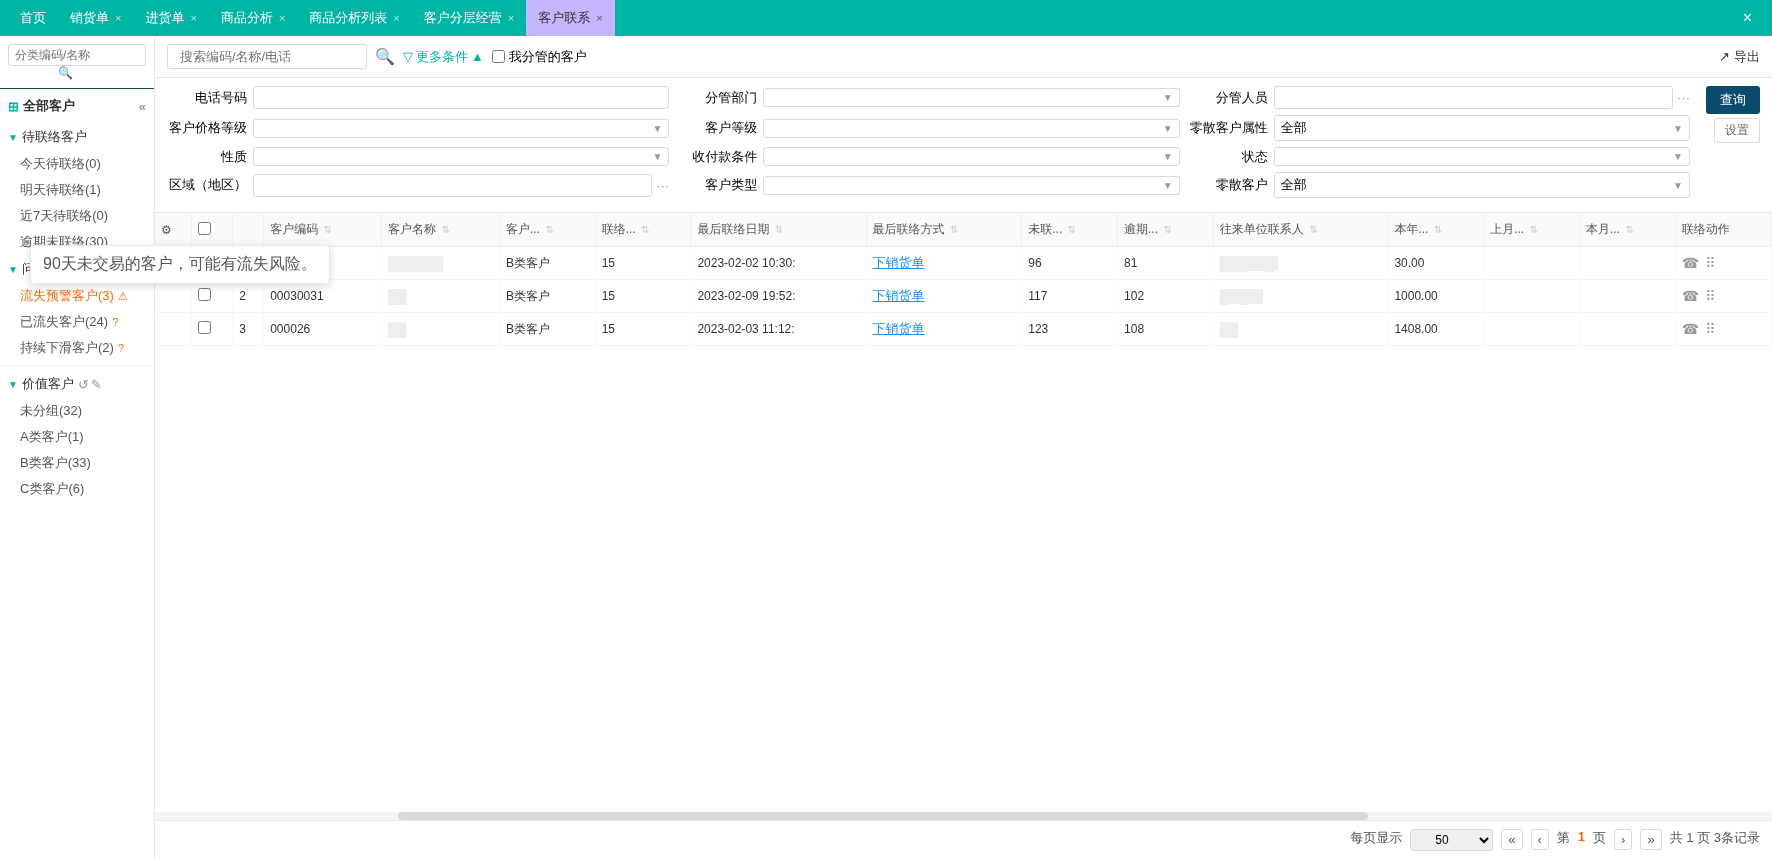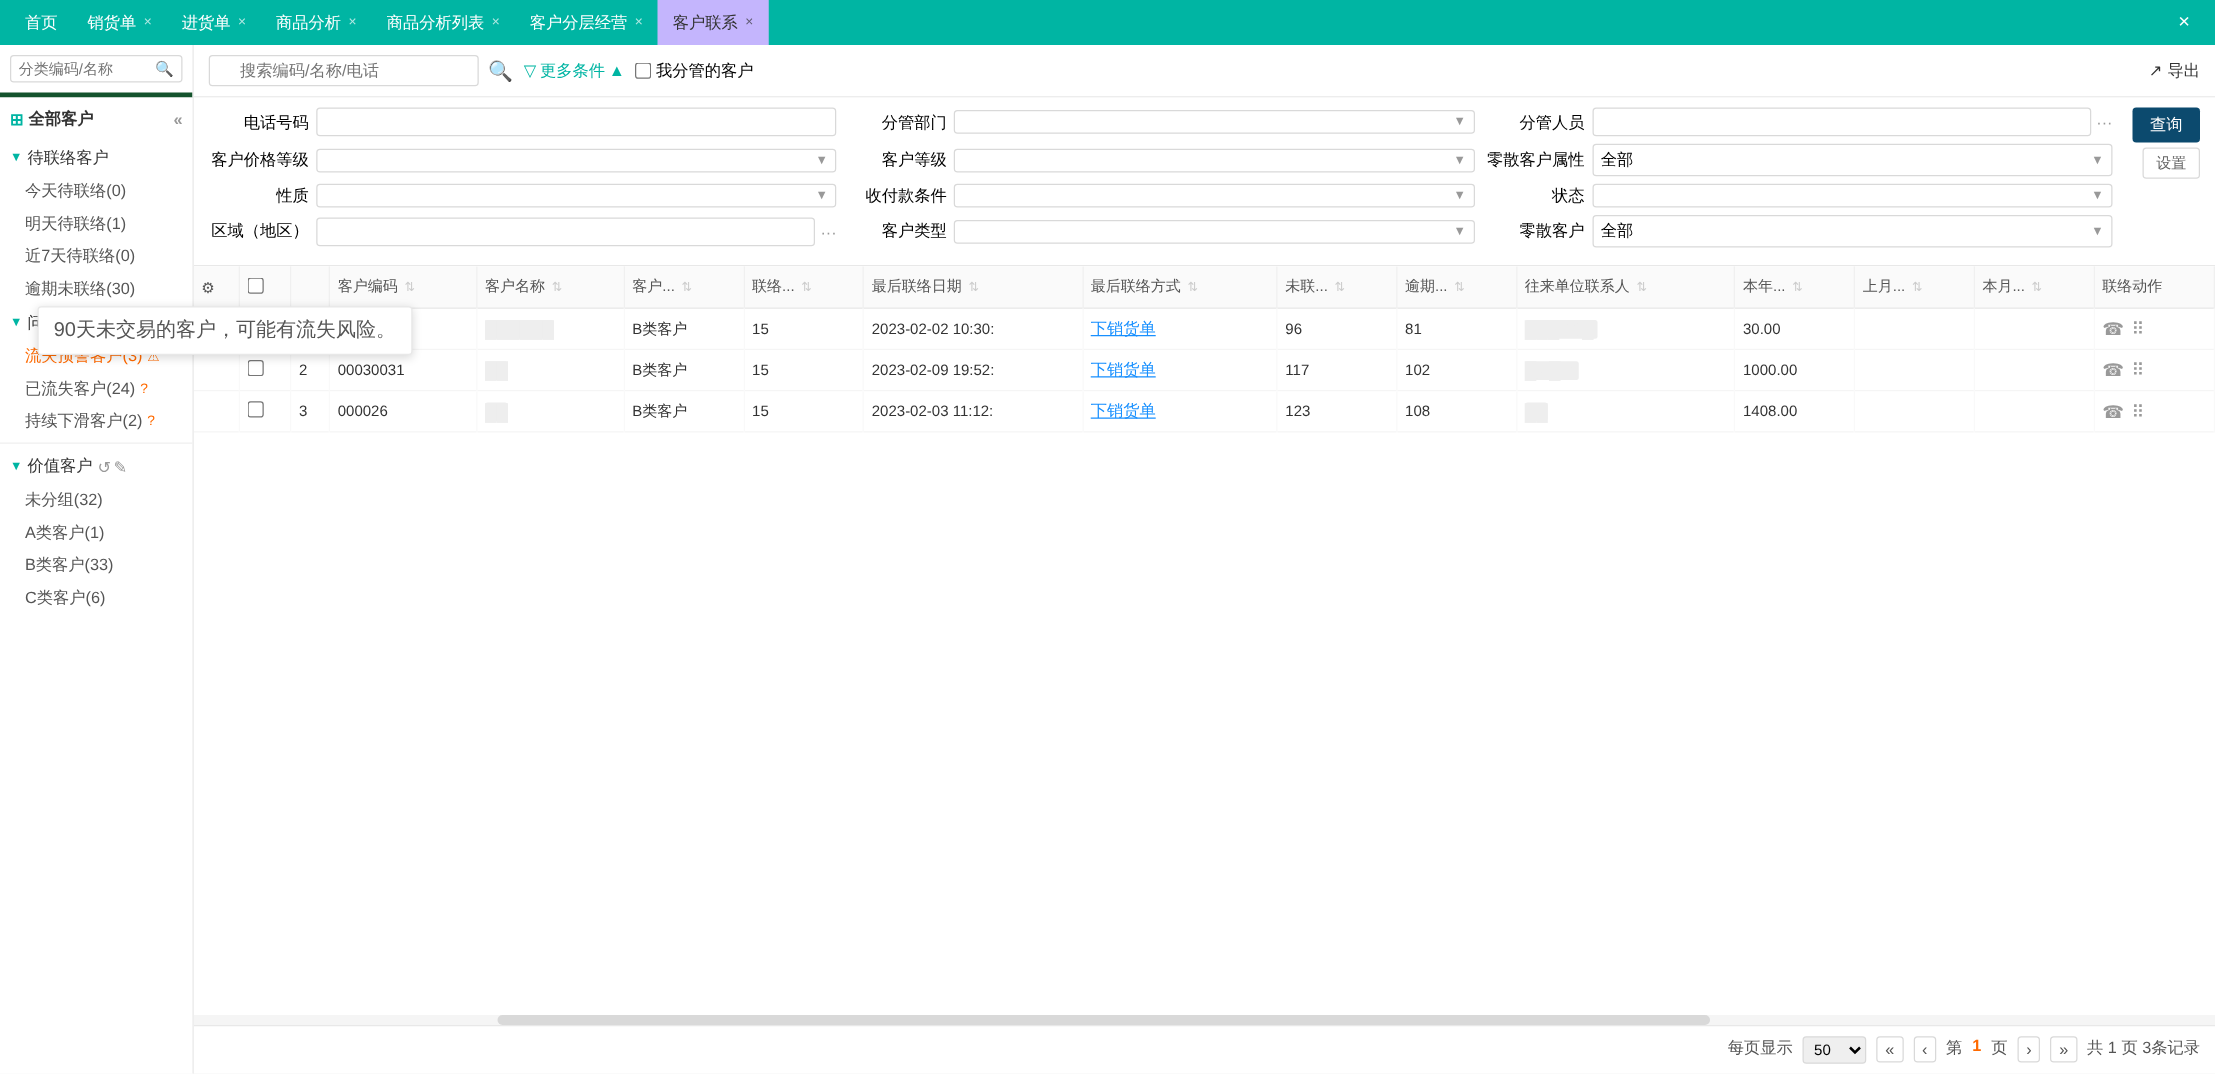--- a/index.html
+++ b/index.html
@@ -51,21 +51,22 @@
       width: 155px;
       background: #fff;
       border-right: 1px solid #e8e8e8;
       overflow-y: auto;
       flex-shrink: 0;
     }
     .sidebar-search {
       display: flex;
       align-items: center;
       padding: 8px;
-      border-bottom: 4px solid #14532d;
+      border-bottom: 1px solid #14532d;
+      flex-direction: column;
     }
     .sidebar-search input {
       border: 1px solid #d9d9d9;
       border-radius: 3px;
       padding: 3px 6px;
       width: 100%;
       outline: none;
       font-size: 12px;
     }
     .sidebar-search .search-icon {
@@ -138,22 +139,22 @@
       background: #fff;
       border-bottom: 1px solid #e8e8e8;
       padding: 8px 12px;
       display: flex;
       align-items: center;
       gap: 8px;
     }
     .filter-search-input {
       border: 1px solid #d9d9d9;
       border-radius: 3px;
-      padding: 4px 24px;
-      width: 216px;
+      padding: 4px 12px;
+      width: 200px;
       outline: none;
     }
     .filter-search-btn {
       background: none;
       border: none;
       cursor: pointer;
       color: #ff6a00;
       font-size: 16px;
     }
     .filter-more-btn {
@@ -323,21 +324,21 @@
       padding: 8px 12px;
       background: #fff;
       border-top: 1px solid #e8e8e8;
       gap: 8px;
       font-size: 12px;
       color: #555;
     }
     .page-size-select {
       border: 1px solid #d9d9d9;
       border-radius: 3px;
-      padding: 2px 4px;
+      padding: 2px 20px;
       font-size: 12px;
     }
     .page-btn {
       border: 1px solid #d9d9d9;
       background: #fff;
       border-radius: 3px;
       padding: 2px 6px;
       cursor: pointer;
       color: #555;
     }

